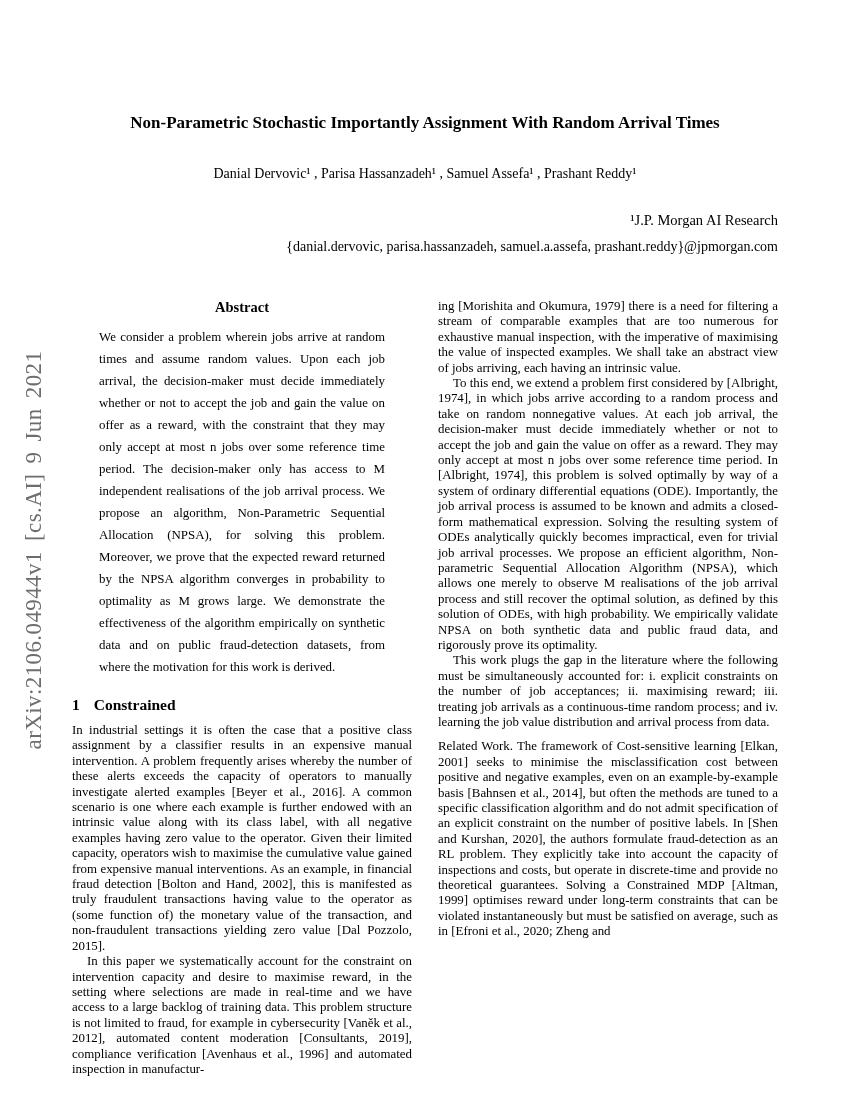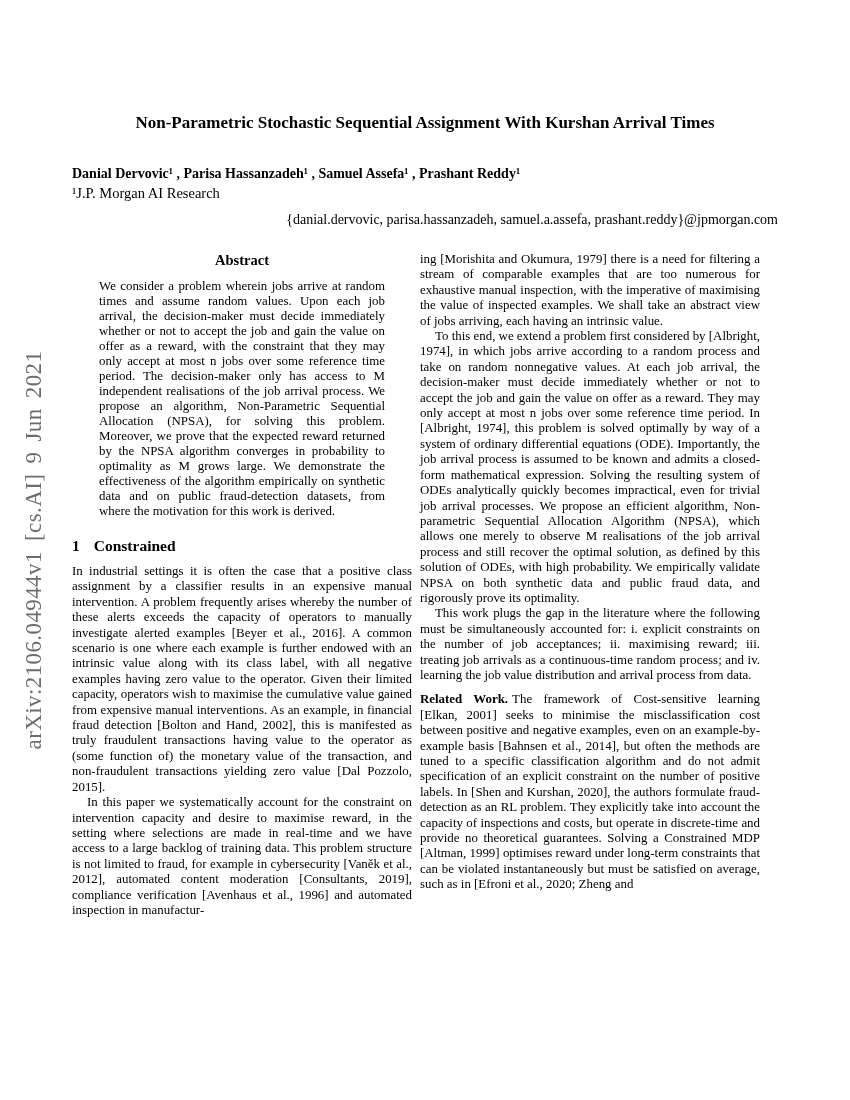--- a/index.html
+++ b/index.html
@@ -26,77 +26,78 @@
   }
   .content { padding: 112px 72px 0 72px; }
   .title {
     text-align: center;
     font-size: 17px;
     font-weight: bold;
     line-height: 22px;
   }
   .authors {
     margin-top: 32px;
+    text-align: center;
     font-size: 14px;
-    font-weight: bold;
+    font-weight: normal;
   }
   .affiliation {
-    margin-top: 3px;
-    text-align: left;
+    margin-top: 30px;
+    text-align: right;
     font-size: 14.5px;
   }
   .email {
     margin-top: 10px;
     text-align: right;
     font-size: 14px;
   }
   .columns {
-    margin-top: 24px;
+    margin-top: 44px;
     display: flex;
-    gap: 8px;
+    gap: 26px;
   }
   .col { width: 340px; }
   .abstract-heading {
     text-align: center;
     font-weight: bold;
     font-size: 14.5px;
     margin-bottom: 10px;
   }
   .abstract-text {
     margin: 0 27px;
     text-align: justify;
     font-size: 12.9px;
-    line-height: 15px;
+    line-height: 22px;
   }
   .section-heading {
     margin-top: 18px;
     margin-bottom: 9px;
     font-size: 15.5px;
     font-weight: bold;
   }
   .section-heading .num { margin-right: 14px; }
   .body-par {
     text-align: justify;
     font-size: 12.9px;
     line-height: 15.4px;
   }
   .body-par.indent { text-indent: 15px; }
   .related { margin-top: 9px; }
-  .run-in { font-weight: bold; margin-right: 4px; }
+  .run-in { font-weight: normal; margin-right: 4px; }
 </style>
 </head>
 <body>
 
 <div class="page">
 
   <div class="arxiv-label">arXiv:2106.04944v1 [cs.AI] 9 Jun 2021</div>
 
   <div class="content">
 
-    <h1 class="title">Non-Parametric Stochastic Sequential Assignment With Kurshan Arrival Times</h1>
+    <h1 class="title">Non-Parametric Stochastic Importantly Assignment With Random Arrival Times</h1>
 
     <div class="authors">Danial Dervovic¹ , Parisa Hassanzadeh¹ , Samuel Assefa¹ , Prashant Reddy¹</div>
 
     <div class="affiliation">¹J.P. Morgan AI Research</div>
 
     <div class="email">{danial.dervovic, parisa.hassanzadeh, samuel.a.assefa, prashant.reddy}@jpmorgan.com</div>
 
     <div class="columns">
 
       <div class="col">

